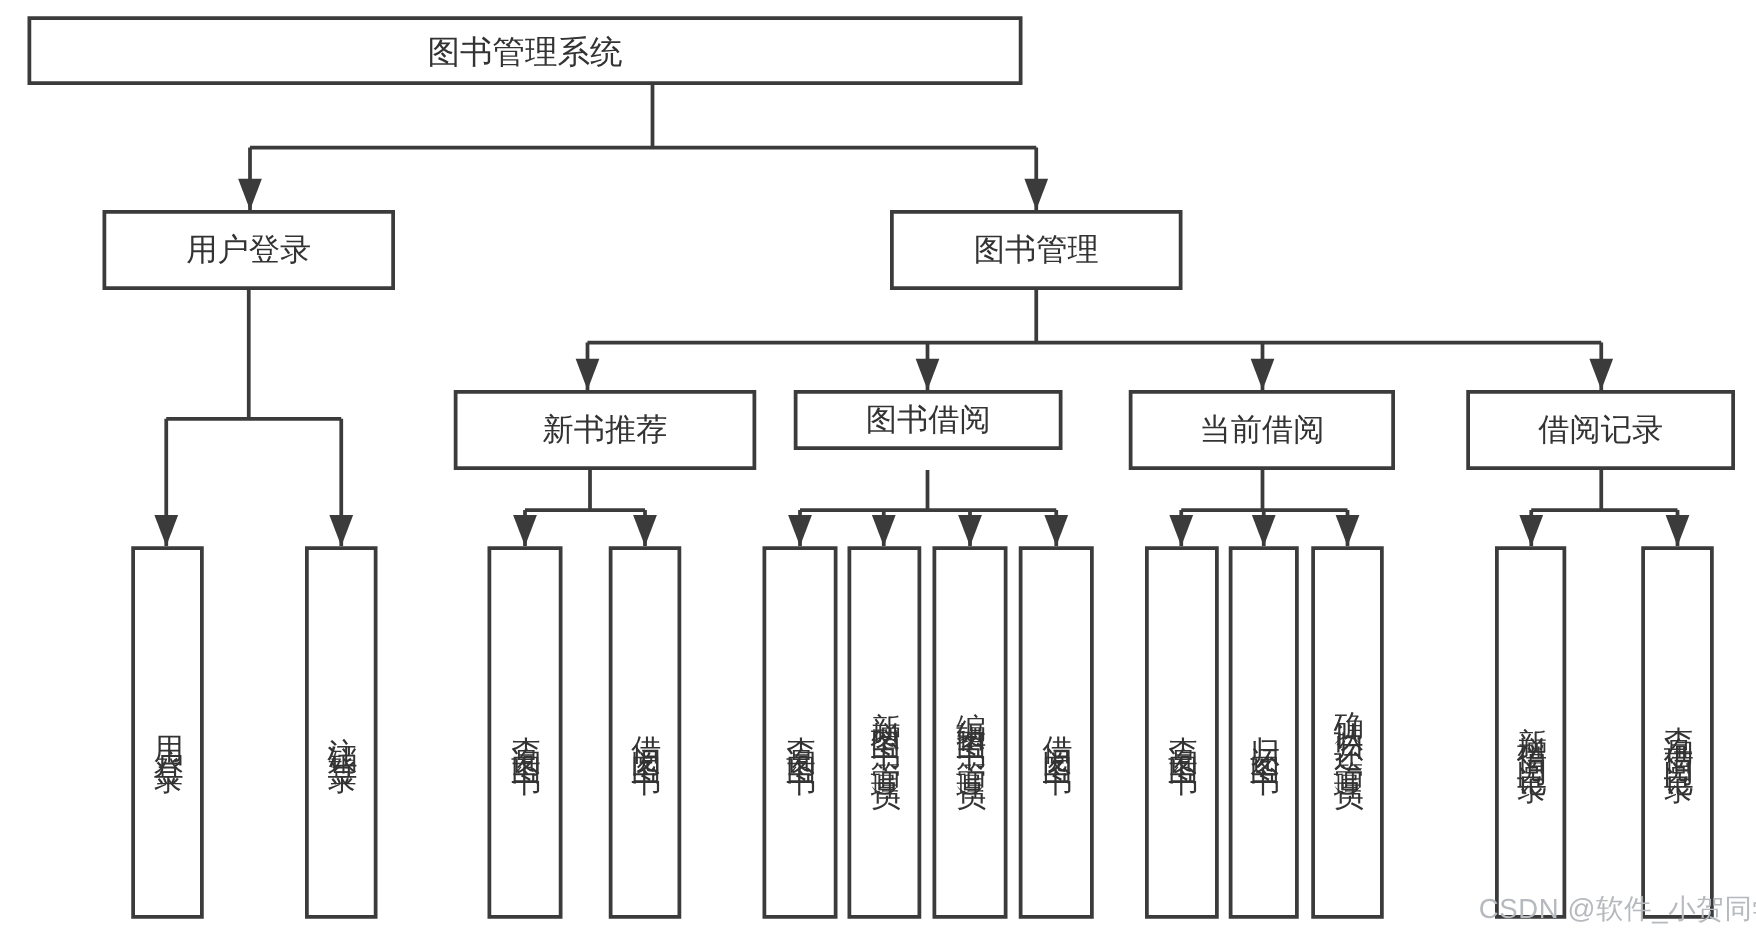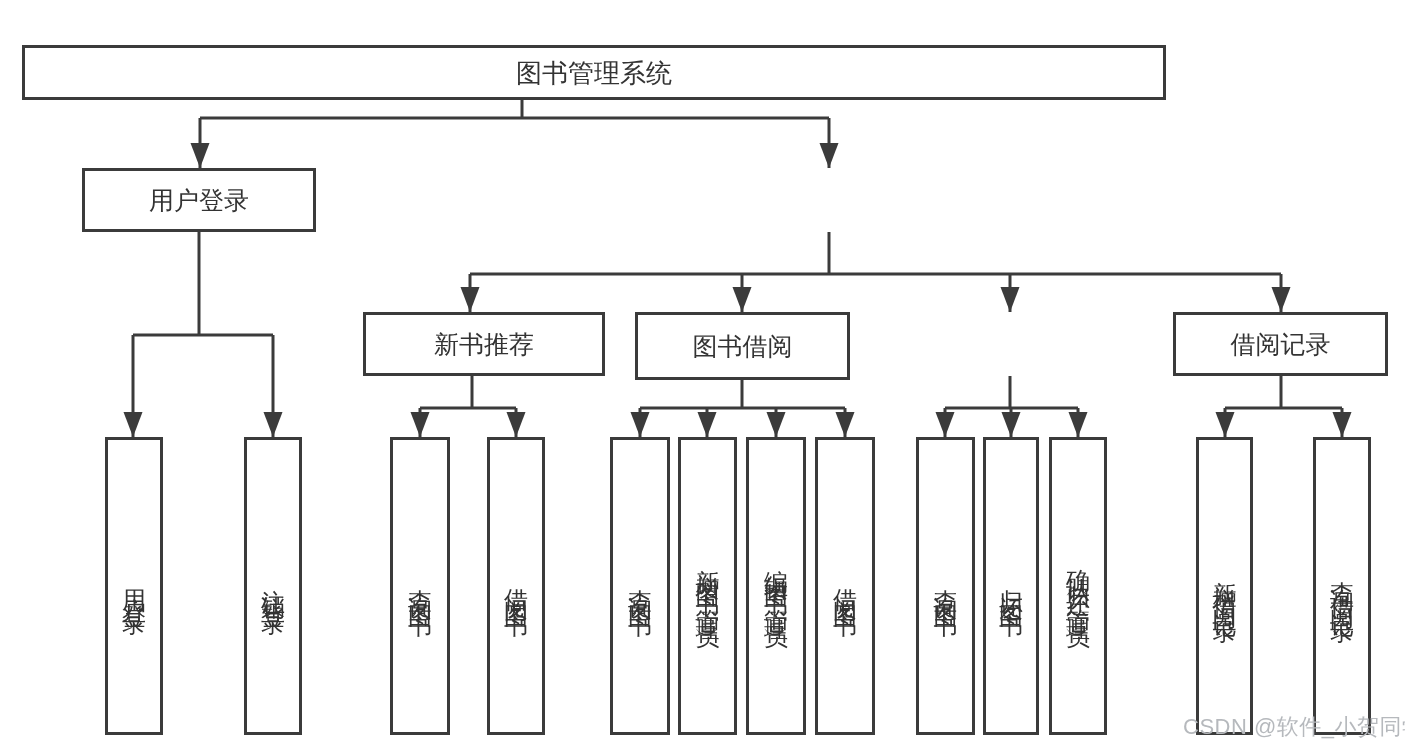--- a/index.html
+++ b/index.html
@@ -114,33 +114,39 @@
       <polygon points="697.5,412 716.5,412 707,437" fill="#3b3b3b"></polygon>
       <polygon points="766.5,412 785.5,412 776,437" fill="#3b3b3b"></polygon>
       <polygon points="835.5,412 854.5,412 845,437" fill="#3b3b3b"></polygon>
       <polygon points="935.5,412 954.5,412 945,437" fill="#3b3b3b"></polygon>
       <polygon points="1001.5,412 1020.5,412 1011,437" fill="#3b3b3b"></polygon>
       <polygon points="1068.5,412 1087.5,412 1078,437" fill="#3b3b3b"></polygon>
       <polygon points="1215.5,412 1234.5,412 1225,437" fill="#3b3b3b"></polygon>
       <polygon points="1332.5,412 1351.5,412 1342,437" fill="#3b3b3b"></polygon>
     </svg>
 
-  <div class="hbox root-box" style="left:22px; top:13px; width:1144px; height:55px;margin-top:32px;">
+  <div class="hbox root-box" style="left:22px; top:13px; width:796px; height:55px;">
     <span>图书管理系统</span>
   </div>
 
   <div class="hbox" style="left:82px; top:168px; width:234px; height:64px;">
     <span>用户登录</span>
   </div>
+  <div class="hbox" style="left:712px; top:168px; width:234px; height:64px;">
+    <span>图书管理</span>
+  </div>
 
   <div class="hbox" style="left:363px; top:312px; width:242px; height:64px;">
     <span>新书推荐</span>
   </div>
-  <div class="hbox" style="left:635px; top:312px; width:215px; height:68px;">
+  <div class="hbox" style="left:635px; top:312px; width:215px; height:48px;">
     <span>图书借阅</span>
+  </div>
+  <div class="hbox" style="left:903px; top:312px; width:213px; height:64px;">
+    <span>当前借阅</span>
   </div>
   <div class="hbox" style="left:1173px; top:312px; width:215px; height:64px;">
     <span>借阅记录</span>
   </div>
 
   <div class="vbox" style="left:105px; top:437px; width:58px; height:298px;">
     <span>用户登录</span>
   </div>
   <div class="vbox" style="left:244px; top:437px; width:58px; height:298px;">
     <span>注销登录</span>

